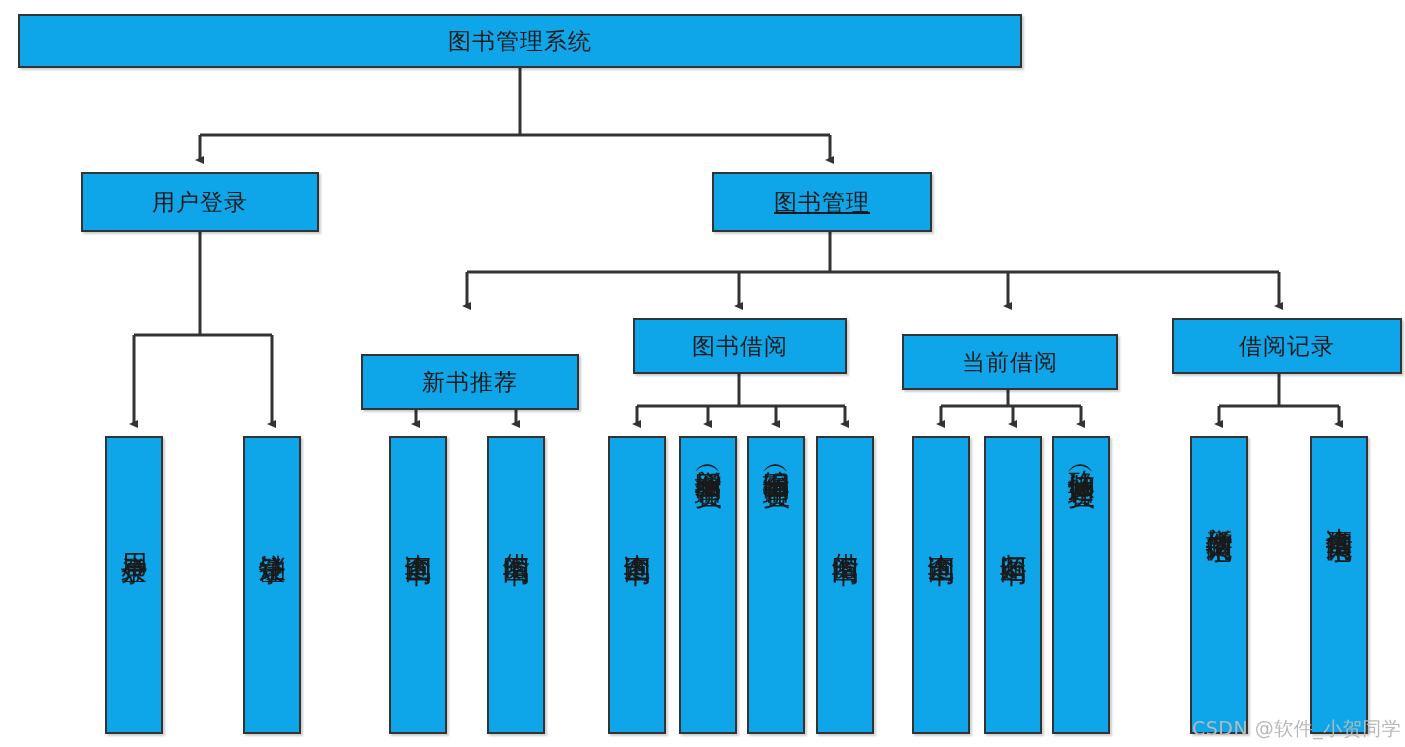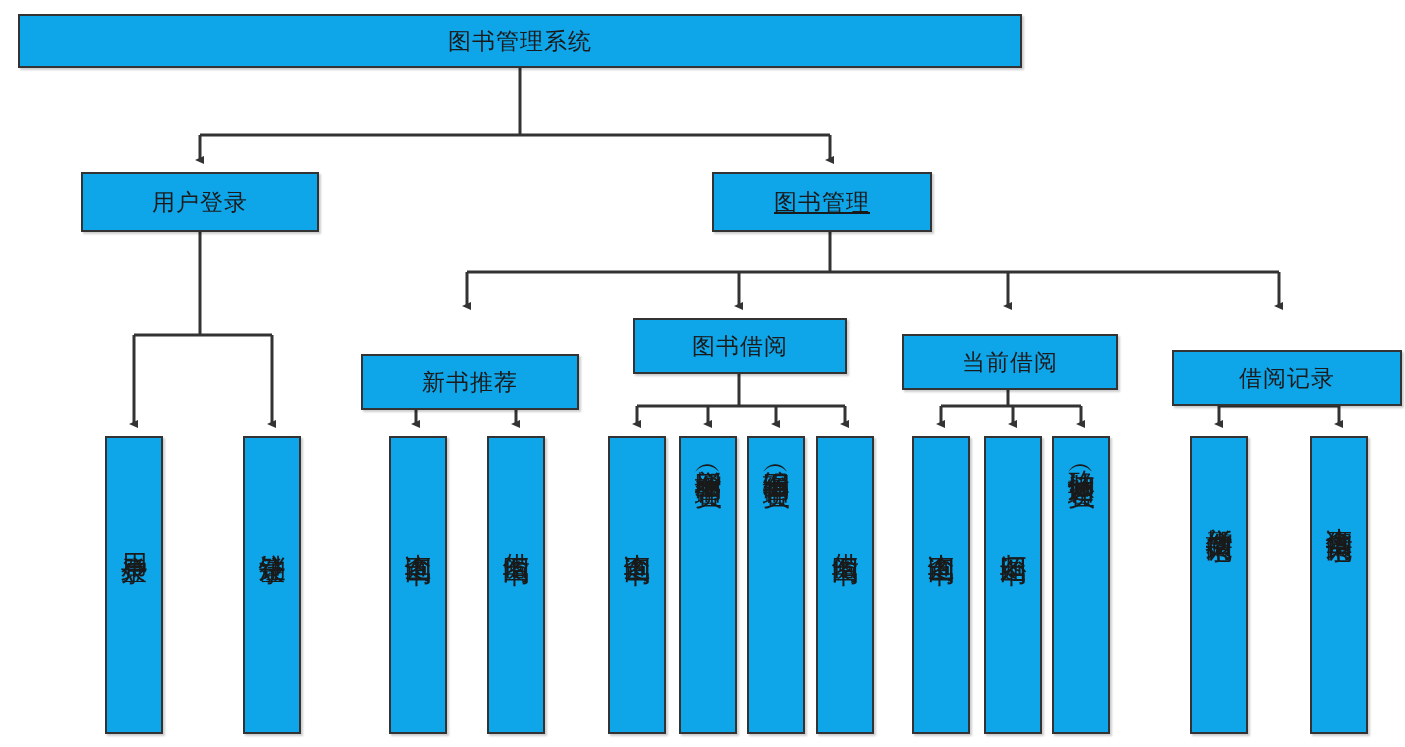--- a/index.html
+++ b/index.html
@@ -125,21 +125,21 @@
     </g>
   </svg>
 
   <div id="nodes">
       <div class="node horiz" style="left: 18px; top: 14px; width: 1004px; height: 54px;">图书管理系统</div>
       <div class="node horiz" style="left: 81px; top: 172px; width: 238px; height: 60px;">用户登录</div>
       <div class="node horiz" style="left: 712px; top: 172px; width: 220px; height: 60px; text-decoration: underline;">图书管理</div>
       <div class="node horiz" style="left: 361px; top: 318px; width: 218px; height: 56px; margin-top: 36px;">新书推荐</div>
       <div class="node horiz" style="left: 633px; top: 318px; width: 214px; height: 56px;">图书借阅</div>
       <div class="node horiz" style="left: 902px; top: 318px; width: 216px; height: 56px; margin-top: 16px;">当前借阅</div>
-      <div class="node horiz" style="left: 1172px; top: 318px; width: 230px; height: 56px; margin-top: 32px;">借阅记录</div>
+      <div class="node horiz" style="left: 1172px; top: 318px; width: 230px; height: 56px;">借阅记录</div>
       <div class="node vert mid" style="left: 105px; top: 436px; width: 58px; height: 298px;">
         <span class="vtext">用户登录</span>
       </div>
       <div class="node vert mid" style="left: 243px; top: 436px; width: 58px; height: 298px;">
         <span class="vtext">注销登录</span>
       </div>
       <div class="node vert mid" style="left: 389px; top: 436px; width: 58px; height: 298px;">
         <span class="vtext">查询图书</span>
       </div>
       <div class="node vert mid" style="left: 487px; top: 436px; width: 58px; height: 298px;">
@@ -167,14 +167,15 @@
         <span class="vtext">确认归还（管理员）</span>
       </div>
       <div class="node vert midshort" style="left: 1190px; top: 436px; width: 58px; height: 298px;">
         <span class="vtext">新增借阅记录</span>
       </div>
       <div class="node vert midshort" style="left: 1310px; top: 436px; width: 58px; height: 298px;">
         <span class="vtext">查询借阅记录</span>
       </div>
     </div>
 
+  <div class="watermark" style="left: 1192px; top: 716px;">CSDN @软件_小贺同学</div>
 
 </div>
 
 </body></html>

